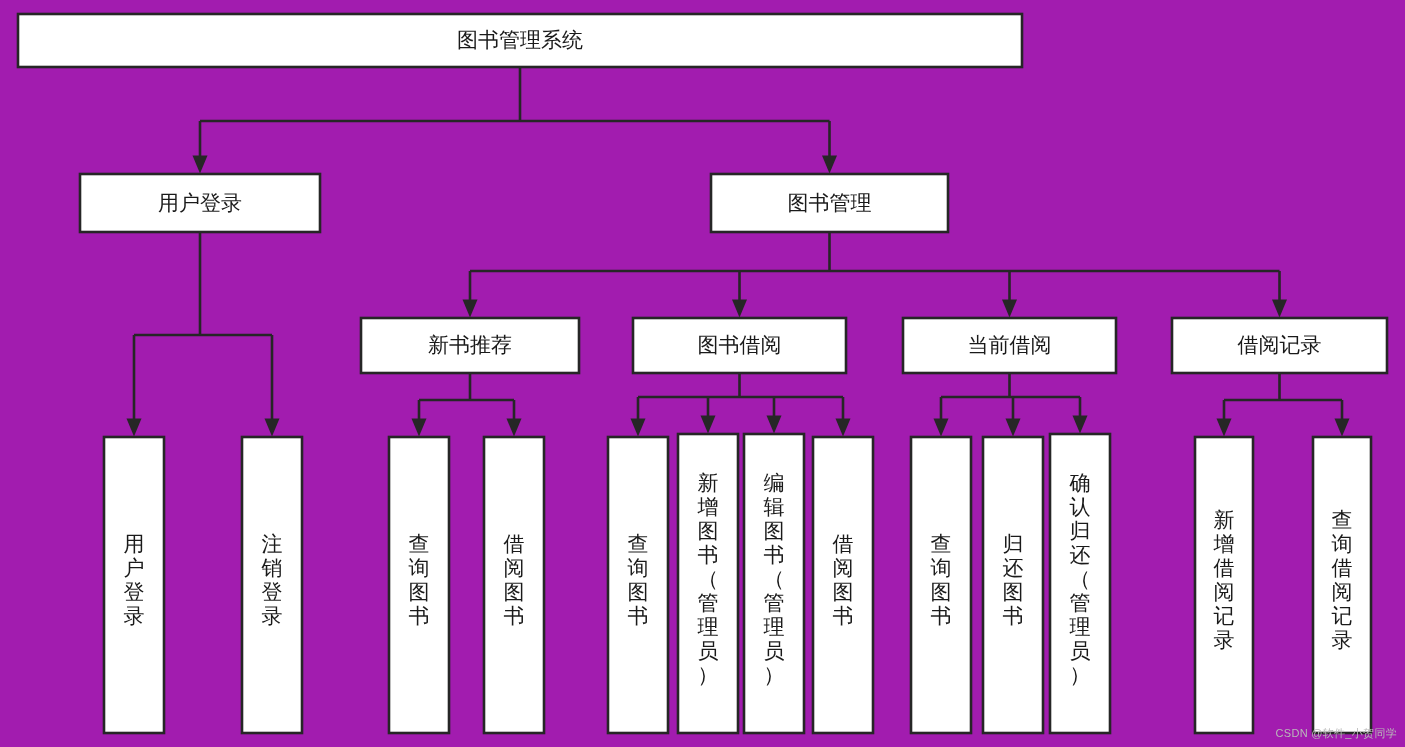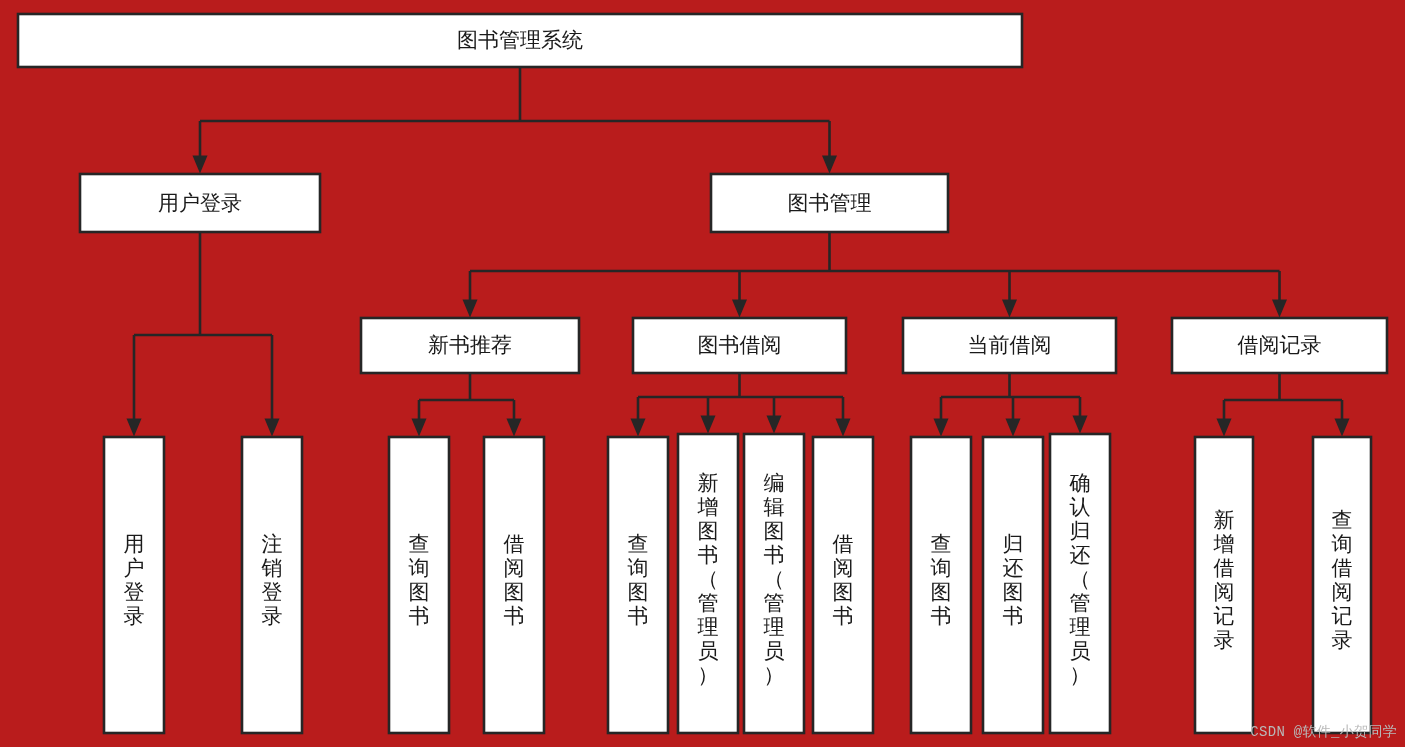--- a/index.html
+++ b/index.html
@@ -7,21 +7,21 @@
     padding: 0;
     background: #ffffff;
   }
   body {
     font-family: "Liberation Sans", "DejaVu Sans", sans-serif;
   }
   #stage {
     position: relative;
     width: 1405px;
     height: 747px;
-    background: #b91c1c;
+    background: #a21caf;
     overflow: hidden;
   }
   #diagram-svg {
     position: absolute;
     left: 0;
     top: 0;
     width: 1405px;
     height: 747px;
   }
   .node-box {
@@ -49,22 +49,22 @@
   .node-label-v {
     font-family: "Liberation Sans", "DejaVu Sans", sans-serif;
     font-size: 21px;
     fill: #1a1a1a;
     text-anchor: middle;
   }
   .watermark {
     position: absolute;
     right: 8px;
     bottom: 6px;
-    font-family: Liberation Mono, monospace;
-    font-size: 14px;
+    font-family: Liberation Sans, sans-serif;
+    font-size: 11px;
     color: #b9b9b9;
     letter-spacing: 0.3px;
     white-space: nowrap;
     pointer-events: none;
   }
 </style>
 </head>
 <body>
 
 <div id="stage">

